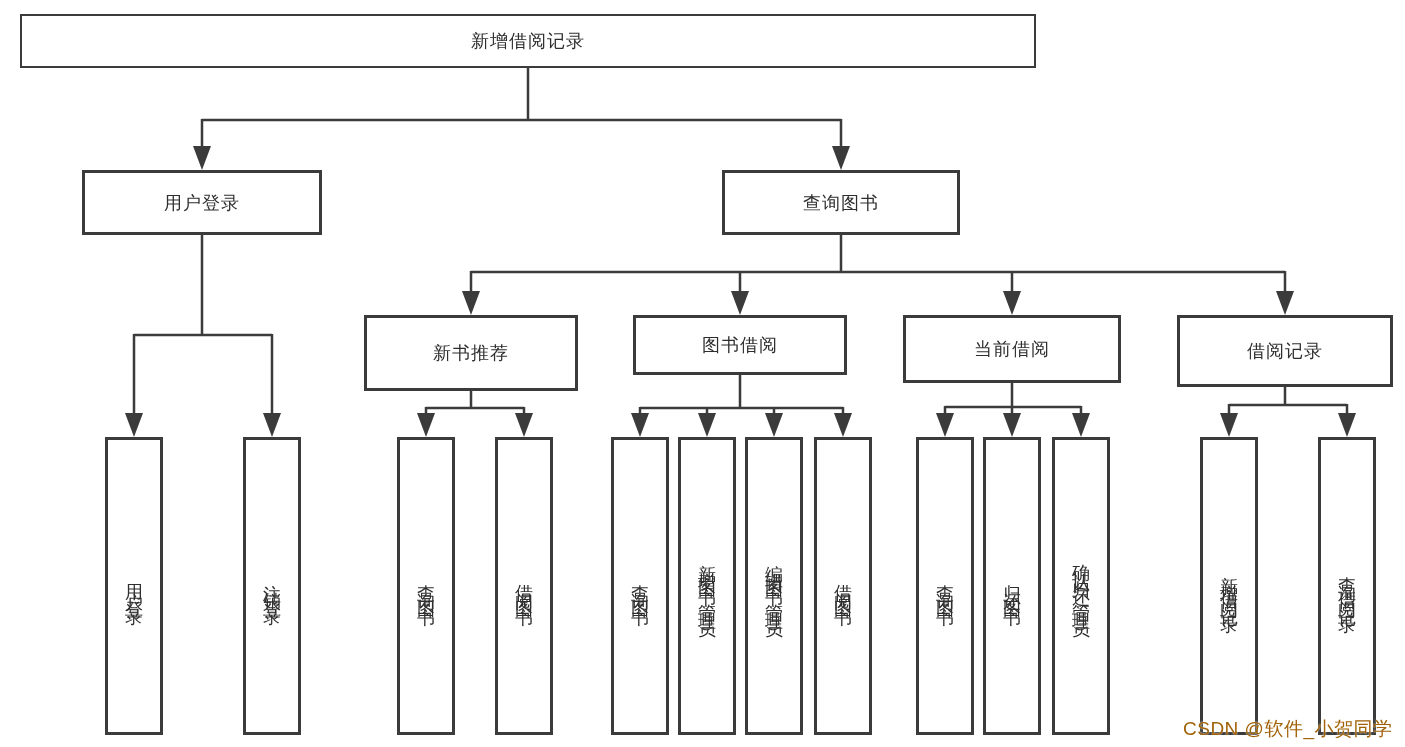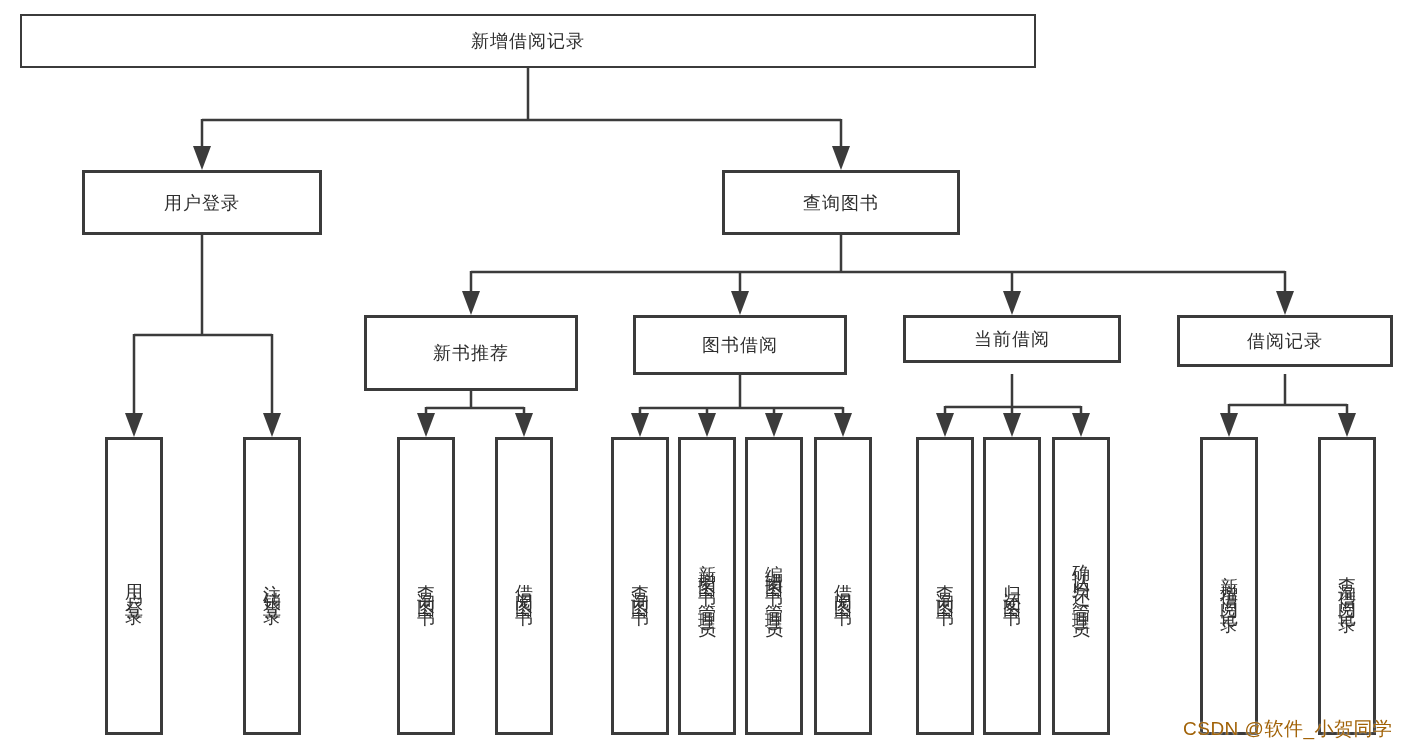--- a/index.html
+++ b/index.html
@@ -93,24 +93,24 @@
   <div class="box" style="left:722px;top:170px;width:238px;height:65px">
     <span class="hlabel">查询图书</span>
   </div>
 
   <div class="box" style="left:364px;top:315px;width:214px;height:76px">
     <span class="hlabel">新书推荐</span>
   </div>
   <div class="box" style="left:633px;top:315px;width:214px;height:60px">
     <span class="hlabel">图书借阅</span>
   </div>
-  <div class="box" style="left:903px;top:315px;width:218px;height:48px">
+  <div class="box" style="left:903px;top:315px;width:218px;height:68px">
     <span class="hlabel">当前借阅</span>
   </div>
-  <div class="box" style="left:1177px;top:315px;width:216px;height:52px">
+  <div class="box" style="left:1177px;top:315px;width:216px;height:72px">
     <span class="hlabel">借阅记录</span>
   </div>
 
   <div class="box vbox" style="left:105px;top:437px;width:58px;height:298px">
     <span class="vlabel">用户登录</span>
   </div>
   <div class="box vbox" style="left:243px;top:437px;width:58px;height:298px">
     <span class="vlabel">注销登录</span>
   </div>
 

